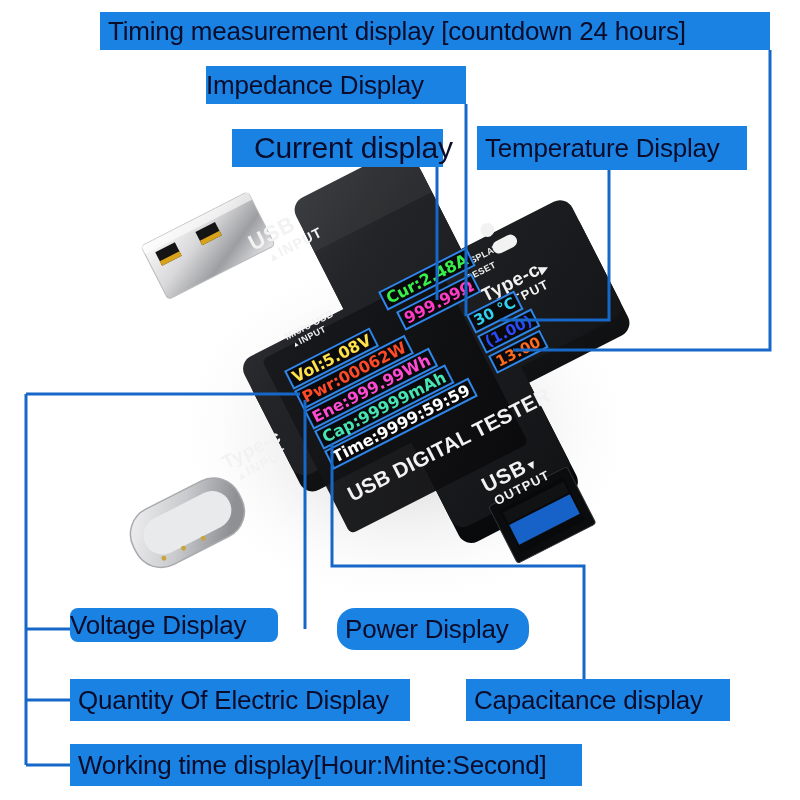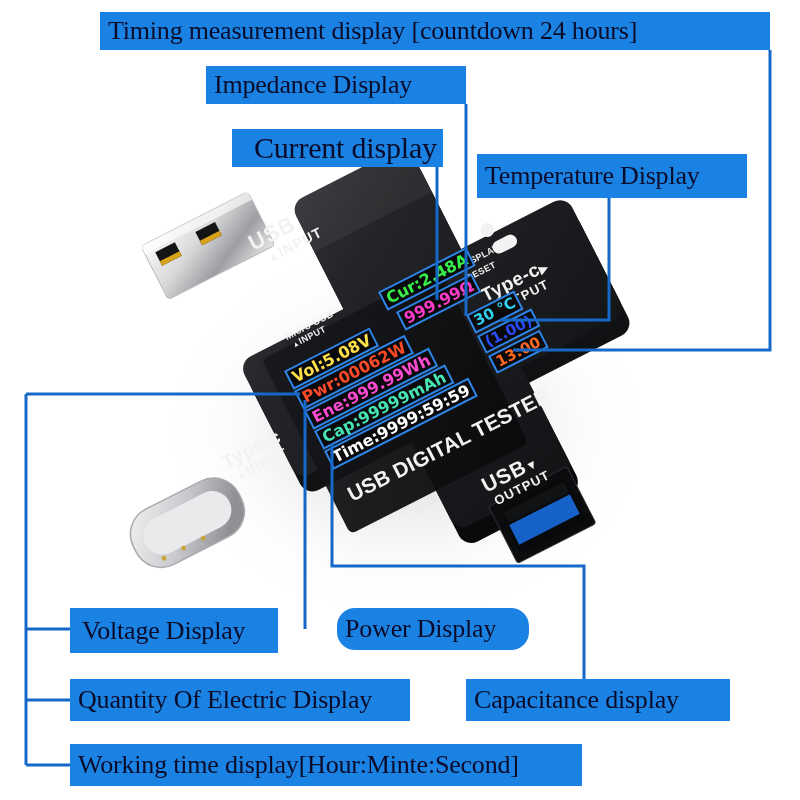--- a/index.html
+++ b/index.html
@@ -4,21 +4,21 @@
 <style>
   html,body{margin:0;padding:0;background:#ffffff;}
   body{width:800px;height:800px;overflow:hidden;font-family:"Liberation Sans",sans-serif;}
   #stage{position:relative;width:800px;height:800px;background:#fff;}
 
   
   .callout{
     position:absolute;
     background:#1a82e2;
     color:#0b0b2a;
-    font-family:Liberation Serif, serif;
+    font-family:Liberation Sans, sans-serif;
     display:flex;align-items:center;
     white-space:nowrap;
     letter-spacing:-0.2px;
     box-sizing:border-box;
   }
 
   
   #leaders{position:absolute;left:0;top:0;width:800px;height:800px;pointer-events:none;}
 
   
@@ -229,33 +229,33 @@
       <path d="M305,629 L305,400"></path>
 
       <path d="M332,444 L332,566 L584,566 L584,679"></path>
     </g>
   </svg>
 
   <div class="callout" style="left:100px;top:12px;width:670px;height:38px;font-size:26px;padding-left:8px;">
     <span>Timing measurement display [countdown 24 hours]</span>
   </div>
 
-  <div class="callout" style="left:206px;top:66px;width:260px;height:38px;font-size:26px;padding-left:8px;">
+  <div class="callout" style="left:206px;top:66px;width:260px;height:38px;font-size:26px;">
     <span>Impedance Display</span>
   </div>
 
   <div class="callout" style="left:232px;top:129px;width:211px;height:38px;font-size:30px;padding-left:22px;">
     <span>Current display</span>
   </div>
 
-  <div class="callout" style="left:477px;top:126px;width:270px;height:44px;font-size:26px;padding-left:8px;margin-top:28px;">
+  <div class="callout" style="left:477px;top:126px;width:270px;height:44px;font-size:26px;padding-left:8px;">
     <span>Temperature Display</span>
   </div>
 
-  <div class="callout" style="left:70px;top:608px;width:208px;height:45px;font-size:26px;padding-left:12px;">
+  <div class="callout" style="left:70px;top:608px;width:208px;height:34px;font-size:26px;padding-left:0;border-radius:8px;">
     <span>Voltage Display</span>
   </div>
 
   <div class="callout" style="left:337px;top:608px;width:192px;height:42px;font-size:26px;padding-left:8px;border-radius:18px;">
     <span>Power Display</span>
   </div>
 
   <div class="callout" style="left:466px;top:679px;width:264px;height:42px;font-size:26px;padding-left:8px;">
     <span>Capacitance display</span>
   </div>

